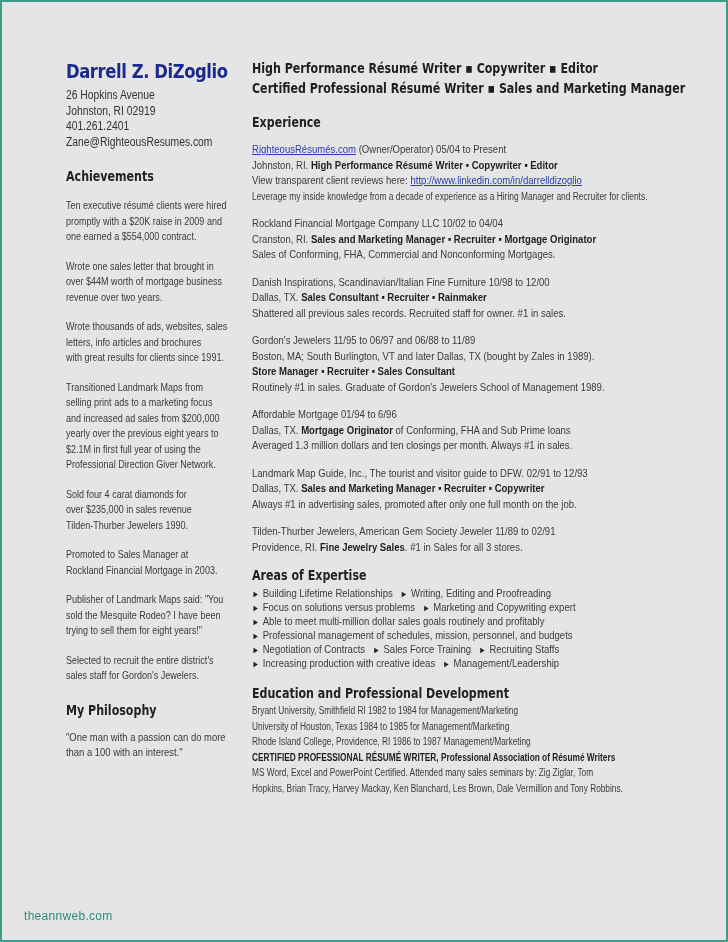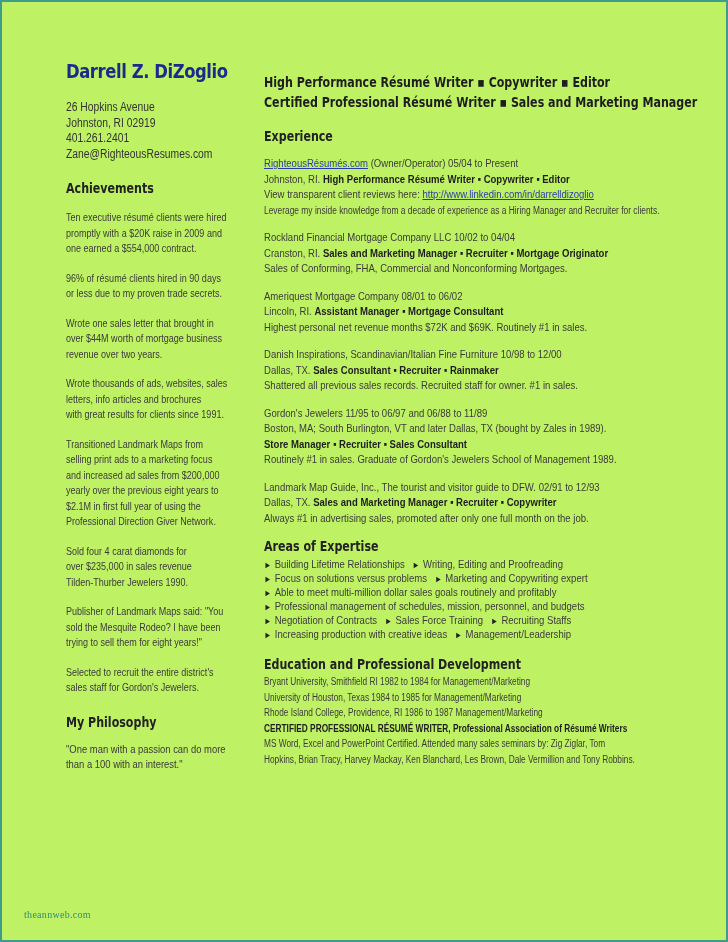--- a/index.html
+++ b/index.html
@@ -5,24 +5,24 @@
   html, body { margin:0; padding:0; }
   body {
     width:728px; height:942px; overflow:hidden;
     background:#fdfdfd;
     font-family:"Liberation Sans Narrow","Liberation Sans", sans-serif;
     color:#333;
   }
   .page {
     position:absolute; left:0; top:0; width:724px; height:938px;
     border:2px solid #3f9c8c;
-    background:#bef264;
+    background:#e5e5e5;
   }
   .left { position:absolute; left:64px; top:56px; width:180px; }
-  .right { position:absolute; left:262px; top:56px; width:440px;margin-top:14px; }
+  .right { position:absolute; left:250px; top:56px; width:440px; }
 
   .name {
     font-family:"DejaVu Sans", sans-serif; font-weight:bold;
     color:#1c2a8c; font-size:20px; letter-spacing:-0.5px; line-height:26px;
     transform:scaleX(0.82); transform-origin:0 0; white-space:nowrap;
   }
   .contact-line { font-size:12px; line-height:15.5px; color:#333; white-space:nowrap; transform:scaleX(0.86); transform-origin:0 0; }
   .sec-head {
     font-family:"DejaVu Sans", sans-serif; font-weight:bold;
     font-size:13.5px; color:#222; white-space:nowrap;
@@ -51,49 +51,45 @@
   .bullets .ln { white-space:nowrap; transform:scaleX(0.83); transform-origin:0 0; }
   .tri { font-size:9px; color:#222; margin-right:4px; }
   .tri.mid { margin-left:6px; }
   .edu-head { margin-top:14px; }
   .edu { margin-top:2px; font-size:10px; line-height:15.5px; color:#3a3a3a; }
   .edu .ln { white-space:nowrap; transform:scaleX(0.83); transform-origin:0 0; }
   .edu .cert { font-weight:bold; color:#1e1e1e; }
 
   .watermark {
     position:absolute; left:22px; top:907px;
-    font-family:Liberation Serif, serif; font-size:10px;
+    font-family:Liberation Sans, sans-serif; font-size:12px;
     color:#2f8a7c; letter-spacing:0.3px;
   }
 </style>
 </head>
 <body>
 
 <div class="page">
 
   <div class="left">
     <div class="name">Darrell Z. DiZoglio</div>
-    <div style="margin-top:16px">
+    <div style="margin-top:4px">
       <div class="contact-line">26 Hopkins Avenue</div>
       <div class="contact-line">Johnston, RI 02919</div>
       <div class="contact-line">401.261.2401</div>
       <div class="contact-line">Zane@RighteousResumes.com</div>
     </div>
 
     <div class="sec-head ach-head">Achievements</div>
 
     <div id="ach-list">
       <div class="ach-item">
         <div>Ten executive résumé clients were hired</div>
         <div>promptly with a $20K raise in 2009 and</div>
         <div>one earned a $554,000 contract.</div>
-      </div>
-      <div class="ach-item">
-        <div>96% of résumé clients hired in 90 days</div>
-        <div>or less due to my proven trade secrets.</div>
       </div>
       <div class="ach-item">
         <div>Wrote one sales letter that brought in</div>
         <div>over $44M worth of mortgage business</div>
         <div>revenue over two years.</div>
       </div>
       <div class="ach-item">
         <div>Wrote thousands of ads, websites, sales</div>
         <div>letters, info articles and brochures</div>
         <div>with great results for clients since 1991.</div>
@@ -105,20 +101,24 @@
         <div>yearly over the previous eight years to</div>
         <div>$2.1M in first full year of using the</div>
         <div>Professional Direction Giver Network.</div>
       </div>
       <div class="ach-item">
         <div>Sold four 4 carat diamonds for</div>
         <div>over $235,000 in sales revenue</div>
         <div>Tilden-Thurber Jewelers 1990.</div>
       </div>
       <div class="ach-item">
+        <div>Promoted to Sales Manager at</div>
+        <div>Rockland Financial Mortgage in 2003.</div>
+      </div>
+      <div class="ach-item">
         <div>Publisher of Landmark Maps said:  "You</div>
         <div>sold the Mesquite Rodeo?  I have been</div>
         <div>trying to sell them for eight years!"</div>
       </div>
       <div class="ach-item">
         <div>Selected to recruit the entire district's</div>
         <div>sales staff for Gordon's Jewelers.</div>
       </div>
     </div>
 
@@ -141,46 +141,50 @@
       <div class="ln"><span>View transparent client reviews here:   </span><a class="link">http://www.linkedin.com/in/darrelldizoglio</a></div>
       <div class="ln small">Leverage my inside knowledge from a decade of experience as a Hiring Manager and Recruiter for clients.</div>
     </div>
 
     <div class="job">
       <div class="ln">Rockland Financial Mortgage Company LLC  10/02 to 04/04</div>
       <div class="ln"><span>Cranston, RI.  </span><b>Sales and Marketing Manager ▪ Recruiter ▪ Mortgage Originator</b></div>
       <div class="ln">Sales of Conforming, FHA, Commercial and Nonconforming Mortgages.</div>
     </div>
 
-    <div class="job">
-      <div class="ln">Ameriquest Mortgage Company  08/01 to 06/02</div>
-      <div class="ln"><span>Lincoln, RI.  </span><b>Assistant Manager ▪ Mortgage Consultant</b></div>
-      <div class="ln">Highest personal net revenue months $72K and $69K.  Routinely #1 in sales.</div>
-    </div>
 
     <div class="job">
       <div class="ln">Danish Inspirations, Scandinavian/Italian Fine Furniture  10/98 to 12/00</div>
       <div class="ln"><span>Dallas, TX.  </span><b>Sales Consultant ▪ Recruiter ▪ Rainmaker</b></div>
       <div class="ln">Shattered all previous sales records.  Recruited staff for owner.  #1 in sales.</div>
     </div>
 
     <div class="job">
       <div class="ln">Gordon's Jewelers   11/95 to 06/97 and 06/88 to 11/89</div>
       <div class="ln">Boston, MA; South Burlington, VT and later Dallas, TX (bought by Zales in 1989).</div>
       <div class="ln"><b>Store Manager ▪ Recruiter ▪ Sales Consultant</b></div>
       <div class="ln">Routinely #1 in sales.  Graduate of Gordon's Jewelers School of Management 1989.</div>
     </div>
 
+    <div class="job">
+      <div class="ln">Affordable Mortgage  01/94 to 6/96</div>
+      <div class="ln"><span>Dallas, TX.  </span><b>Mortgage Originator</b><span> of Conforming, FHA and Sub Prime loans</span></div>
+      <div class="ln">Averaged 1.3 million dollars and ten closings per month.  Always #1 in sales.</div>
+    </div>
 
     <div class="job">
       <div class="ln">Landmark Map Guide, Inc., The tourist and visitor guide to DFW.  02/91 to 12/93</div>
       <div class="ln"><span>Dallas, TX.  </span><b>Sales and Marketing Manager ▪ Recruiter ▪ Copywriter</b></div>
       <div class="ln">Always #1 in advertising sales, promoted after only one full month on the job.</div>
     </div>
 
+    <div class="job">
+      <div class="ln">Tilden-Thurber Jewelers, American Gem Society Jeweler  11/89 to 02/91</div>
+      <div class="ln"><span>Providence, RI.  </span><b>Fine Jewelry Sales</b><span>. #1 in Sales for all 3 stores.</span></div>
+    </div>
 
     <div class="sec-head areas-head">Areas of Expertise</div>
     <div class="bullets">
       <div class="ln">
         <span class="tri">►</span><span>Building Lifetime Relationships</span>
         <span class="tri mid">►</span><span>Writing, Editing and Proofreading</span>
       </div>
       <div class="ln">
         <span class="tri">►</span><span>Focus on solutions versus problems</span>
         <span class="tri mid">►</span><span>Marketing and Copywriting expert</span>

